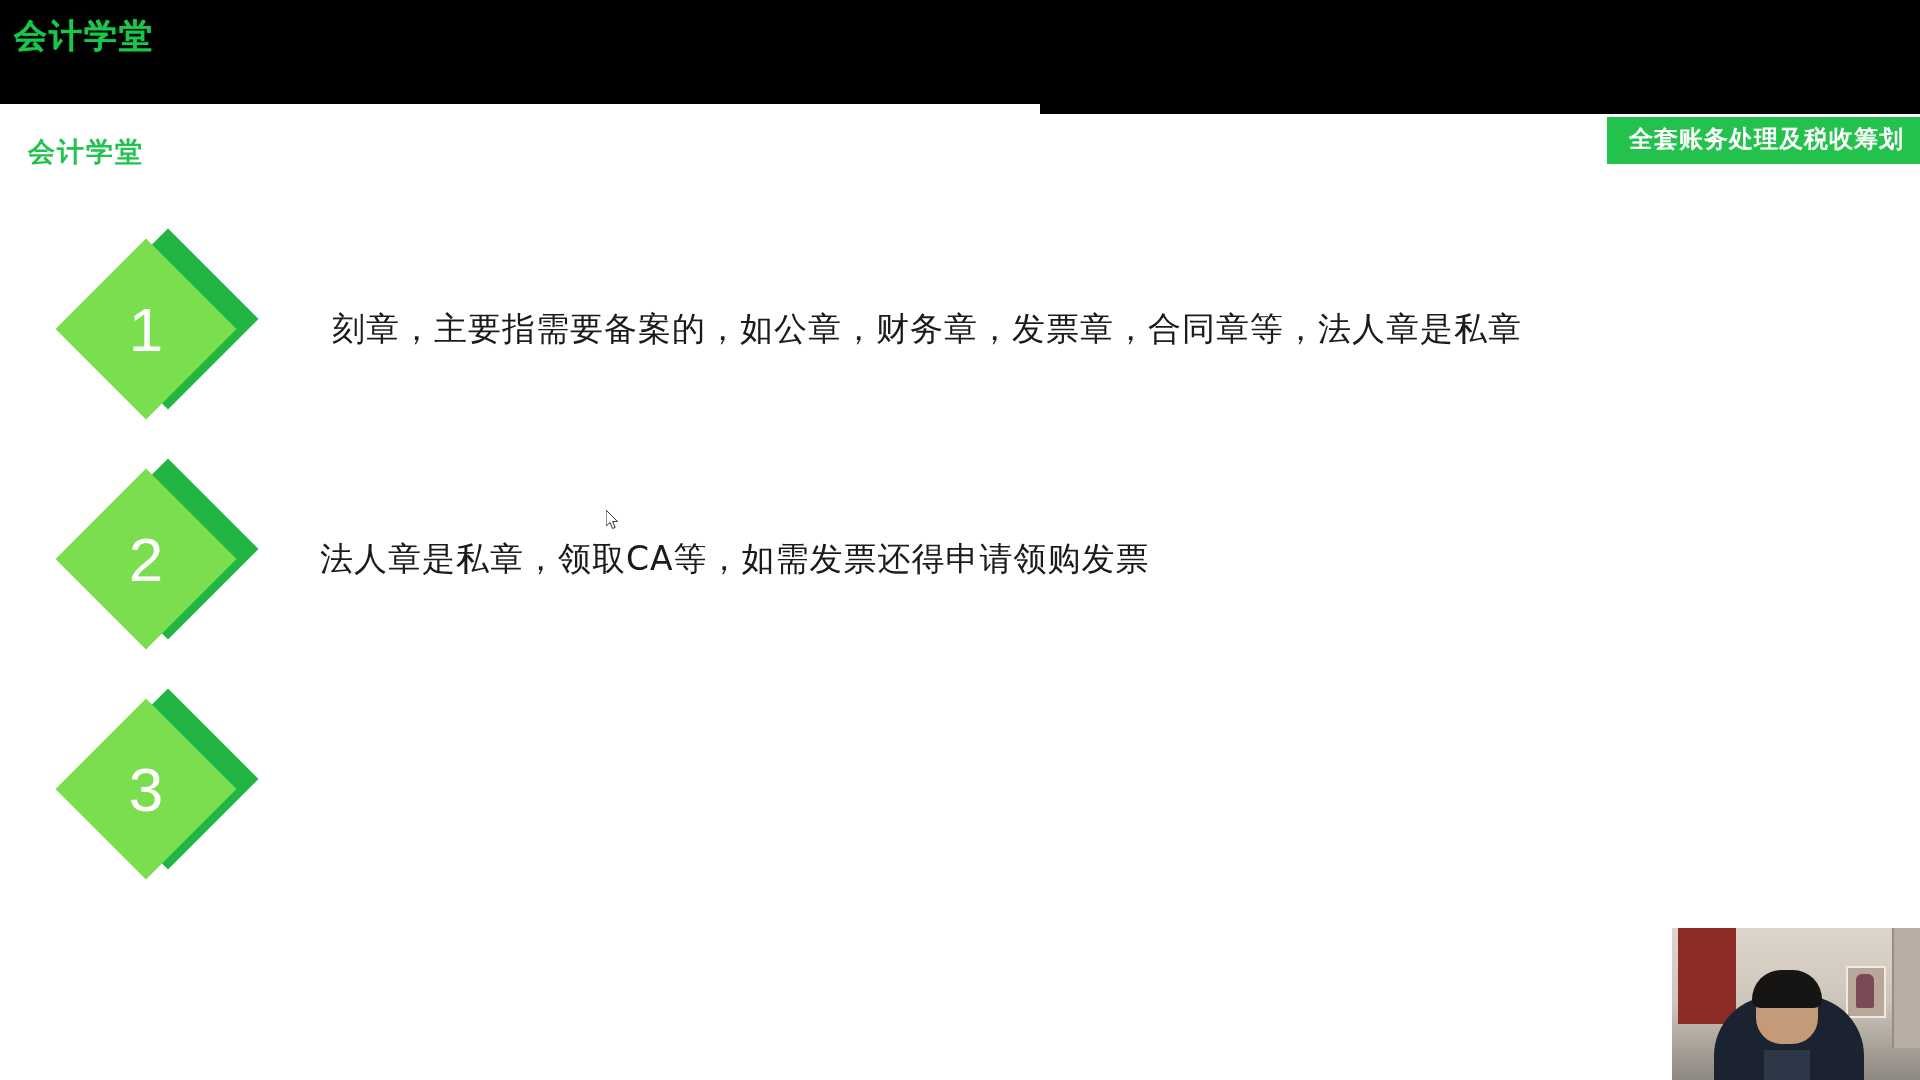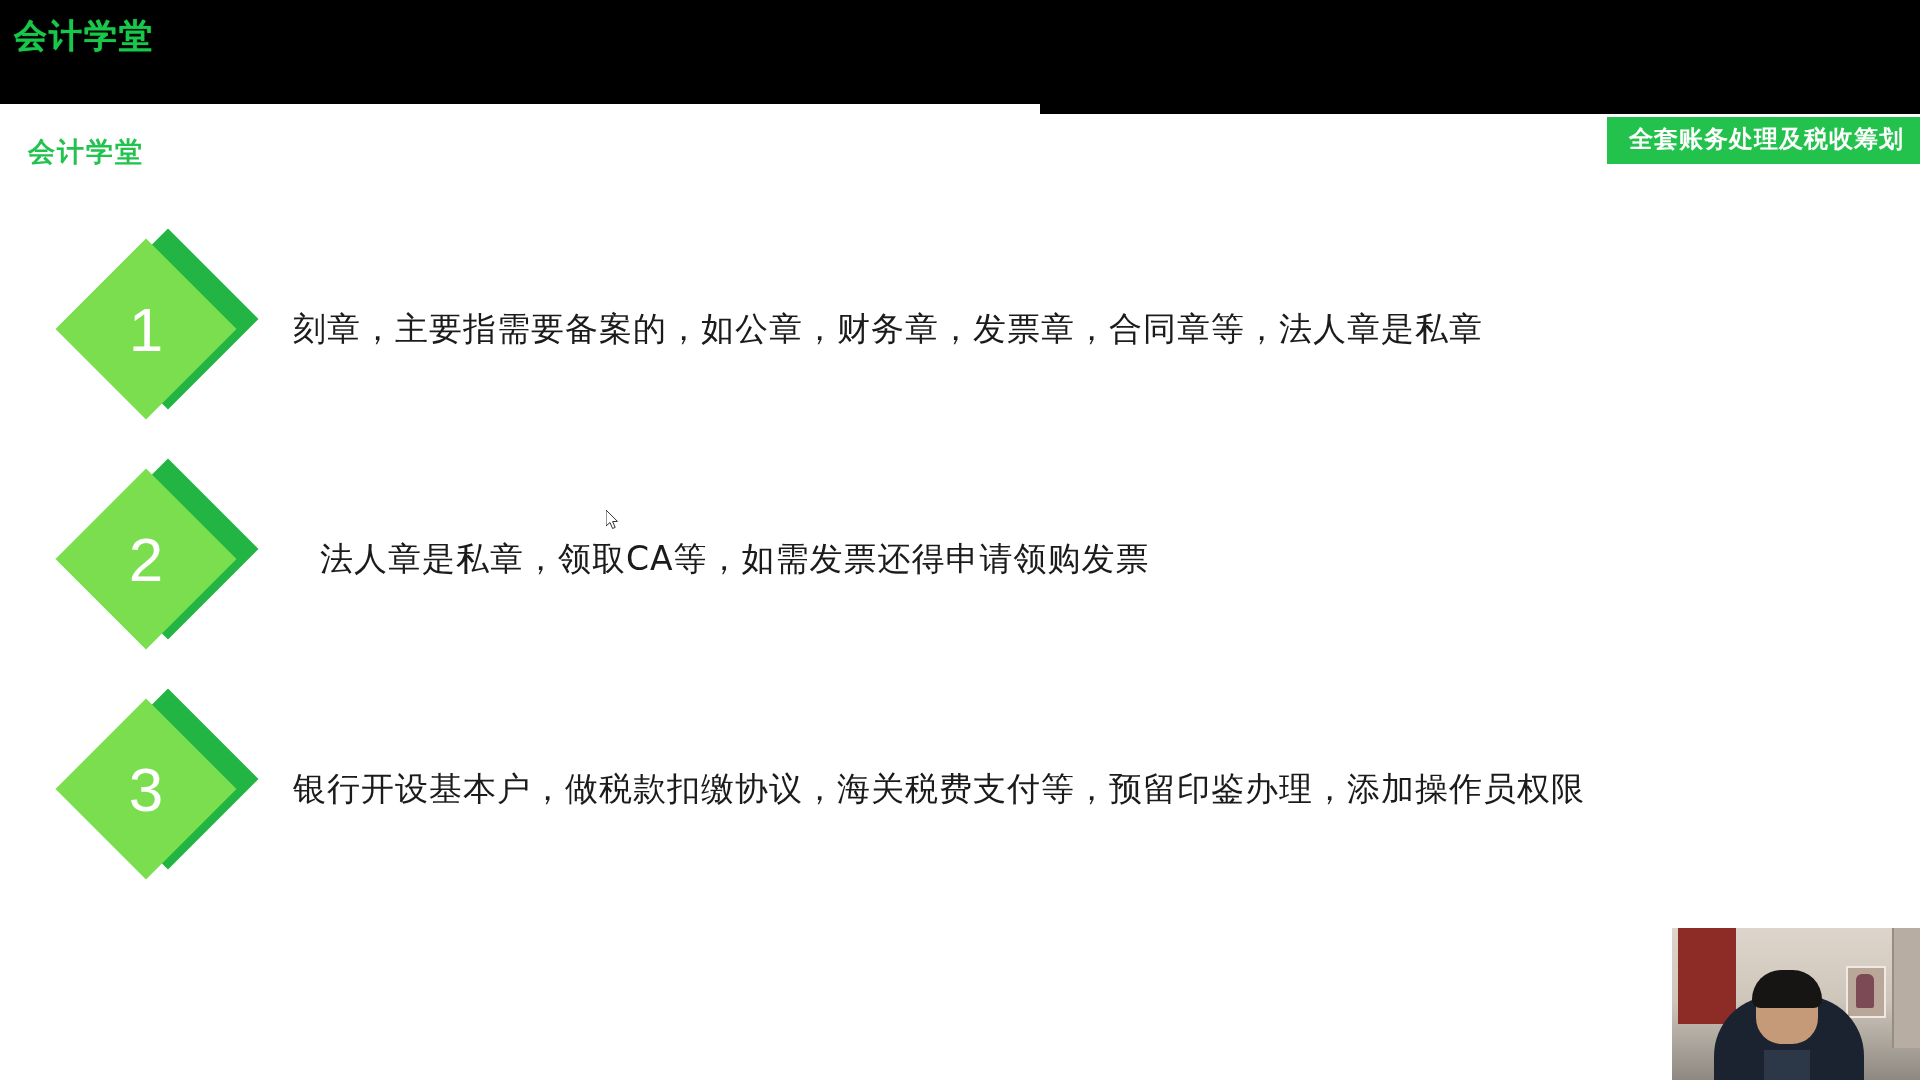--- a/index.html
+++ b/index.html
@@ -141,21 +141,21 @@
     font-size: 62px;
     font-weight: 300;
     font-family: "Liberation Sans", sans-serif;
   }
 
   .row-text {
     font-size: 33px;
     color: #1b1b1b;
     letter-spacing: 1px;
     white-space: nowrap;
-    margin-left: 21px;
+    margin-left: 60px;
     font-family: "DejaVu Sans", "Liberation Sans", sans-serif;
   }
   .row-2 .row-text { margin-left: 48px; }
 
   
   .cursor {
     position: absolute;
     left: 606px;
     top: 510px;
     width: 14px;
@@ -269,21 +269,20 @@
       </div>
       <div class="row-text">法人章是私章，领取CA等，如需发票还得申请领购发票</div>
     </div>
 
     <div class="row row-3">
       <div class="diamond-wrap">
         <div class="diamond-back"></div>
         <div class="diamond-front"></div>
         <div class="diamond-num">3</div>
       </div>
-      <div class="row-text">银行开设基本户，做税款扣缴协议，海关税费支付等，预留印鉴办理，添加操作员权限</div>
     </div>
 
     <div class="webcam">
       <div class="wc-wall"></div>
       <div class="wc-redpanel"></div>
       <div class="wc-door"></div>
       <div class="wc-poster">
         <div class="wc-poster-fig"></div>
       </div>
       <div class="wc-person-body"></div>

